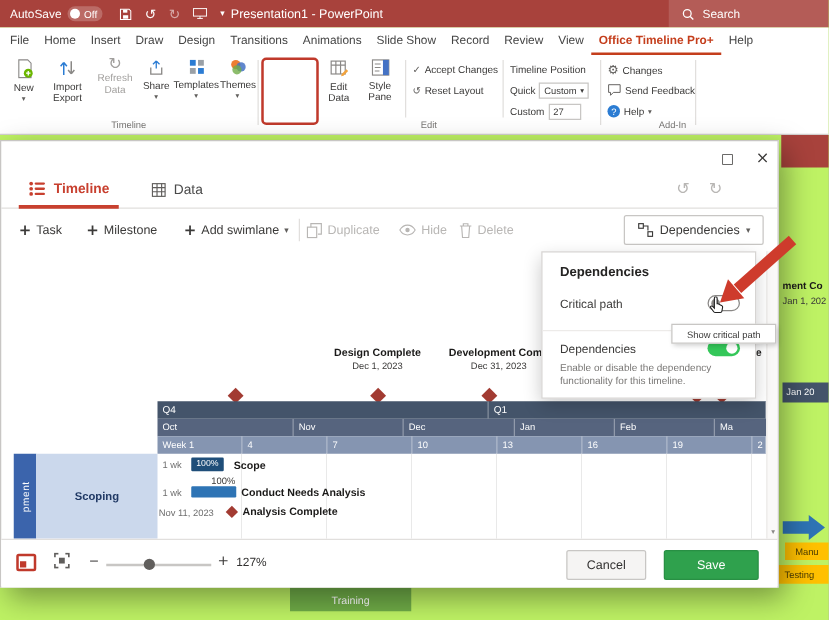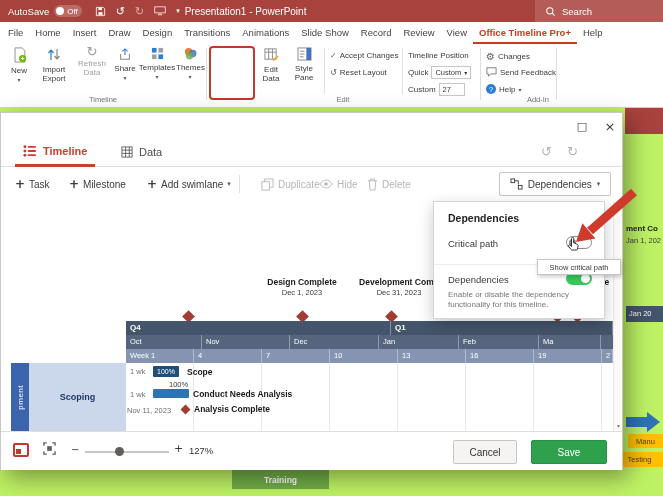--- a/index.html
+++ b/index.html
@@ -31,41 +31,41 @@
   .chev{font-size:6px;color:#605E5C;display:block}
   .gdiv{position:absolute;top:4px;height:52px;width:1px;background:#E1DFDD}
   .glabel{position:absolute;top:51px;font-size:7.5px;color:#797775;text-align:center;width:60px}
   .rsm{position:absolute;font-size:8px;color:#3B3A39;display:flex;align-items:center;gap:3px;white-space:nowrap}
   .selbox{border:1px solid #C8C6C4;background:#fff;font-size:7.5px;height:13px;display:inline-flex;align-items:center;padding:0 3px;gap:3px;color:#3B3A39}
   .callout{position:absolute;border:2px solid #C0392B;border-radius:4px;pointer-events:none}
 
   
   .frag-band{background:#44546A;color:#fff;font-size:7.5px;line-height:16px;padding-left:3px;overflow:hidden}
   .tag{background:#FFC000;color:#4A3B00;font-size:7.5px;display:flex;align-items:center;justify-content:center;overflow:hidden}
-  .training{background:#6FAC47;color:#fff;font-size:8.5px;font-weight:bold;display:flex;align-items:center;justify-content:center}
+  .training{background:#6FAC47;color:#fff;font-size:8.5px;font-weight:normal;display:flex;align-items:center;justify-content:center}
 
   
   .modal{position:absolute;left:0;top:112px;width:623px;height:358px;background:#fff;border:1px solid #C8C6C4;box-shadow:6px 8px 22px rgba(0,0,0,.38)}
   .winbtn{position:absolute;width:22px;height:18px;text-align:center;line-height:18px;font-size:11px;color:#3B3A39}
   .mtabs{position:absolute;left:0;top:24px;width:100%;height:30px;border-bottom:1px solid #E1DFDD}
   .mtab{position:absolute;top:0;height:30px;display:flex;align-items:center;gap:6px;font-size:11px;color:#4A4A4A}
   .mtab.active{color:#C8402F;font-weight:bold;border-bottom:3px solid #C8402F}
   .mtool{position:absolute;left:0;top:54px;width:100%;height:34px}
   .titem{position:absolute;top:0;height:34px;display:flex;align-items:center;gap:4px;font-size:10px;color:#3B3A39;white-space:nowrap}
   .titem.disabled{color:#B8B6B4}
   .titem .plus{font-size:12px;font-weight:bold;color:#3B3A39}
   .depbtn{position:absolute;left:498px;top:5px;width:112px;height:24px;border:1px solid #C8C6C4;border-radius:2px;display:flex;align-items:center;justify-content:center;gap:5px;font-size:10px;color:#3B3A39;background:#fff}
 
   
   .mst{position:absolute;width:120px;text-align:center;font-weight:bold;font-size:8.5px;color:#1B1A19;white-space:nowrap}
   .msd{display:block;font-weight:normal;font-size:7.5px;color:#3B3A39;margin-top:1px}
   .dia{position:absolute;width:9px;height:9px;background:#A23B32;transform:rotate(45deg)}
   .bandrow{position:absolute;left:125px;width:487px;height:14px;display:flex;overflow:hidden}
   .bcell{height:14px;line-height:14px;padding-left:4px;border-right:1px solid rgba(255,255,255,.35);font-size:7.5px;color:#fff;white-space:nowrap;overflow:hidden;flex:none}
-  .q{font-weight:bold;font-size:8px}
+  .q{font-weight:normal;font-size:8px}
   .lane-side{position:absolute;left:10px;top:250px;width:18px;height:68px;background:#3B64AC;display:flex;align-items:center;justify-content:center}
   .vtext{writing-mode:vertical-rl;transform:rotate(180deg);color:#fff;font-size:8px;letter-spacing:.5px}
   .lane{position:absolute;left:28px;top:250px;width:97px;height:68px;background:#CBD8EC;display:flex;align-items:center;justify-content:center;font-size:9px;font-weight:bold;color:#1F3864}
   .taskarea{position:absolute;left:125px;top:250px;width:487px;height:68px;background:
     repeating-linear-gradient(90deg,transparent 0 67px,#E9E9E9 67px 68px)}
   .tsm{position:absolute;font-size:7.5px;color:#6E6E6E;white-space:nowrap}
   .tname{position:absolute;font-size:8.5px;font-weight:bold;color:#1B1A19;white-space:nowrap}
   .chip{position:absolute;background:#1F4E79;color:#fff;font-size:7px;line-height:11px;height:11px;padding:0 4px;border-radius:1px}
   .tbar{position:absolute;background:#2E74B5;height:9px;border-radius:1px}
   .minidia{position:absolute;width:7px;height:7px;background:#A23B32;transform:rotate(45deg)}
@@ -339,21 +339,21 @@
       <div class="titem" style="left:68px">
         <span class="plus glyph">+</span>
         <span>Milestone</span>
       </div>
       <div class="titem" style="left:146px">
         <span class="plus glyph">+</span>
         <span>Add swimlane</span>
         <span class="glyph" style="font-size:7px;color:#605E5C">▾</span>
       </div>
       <div class="a" style="left:238px;top:8px;width:1px;height:18px;background:#E1DFDD"></div>
-      <div class="titem disabled" style="left:260px">
+      <div class="titem disabled" style="left:244px">
         <span class="ic">
             <svg width="13" height="13" viewBox="0 0 14 14">
               <rect x="1" y="4" width="8" height="9" fill="none" stroke="#B8B6B4"></rect>
               <path d="M4 4V1h9v9h-3" fill="none" stroke="#B8B6B4"></path>
             </svg>
           </span>
         <span>Duplicate</span>
       </div>
       <div class="titem disabled" style="left:318px">
         <span class="ic">
@@ -399,21 +399,21 @@
     <div class="dia" style="left:297px;top:199px"></div>
     <div class="dia" style="left:386px;top:199px"></div>
     <div class="dia" style="left:552px;top:199px"></div>
     <div class="dia" style="left:572px;top:199px"></div>
 
     <div class="bandrow" style="top:208px;background:#44546A">
       <div class="bcell q" style="width:265px">Q4</div>
       <div class="bcell q" style="width:222px">Q1</div>
     </div>
     <div class="bandrow" style="top:222px;background:#56647E">
-      <div class="bcell" style="width:76px">Oct</div>
+      <div class="bcell" style="width:109px">Oct</div>
       <div class="bcell" style="width:88px">Nov</div>
       <div class="bcell" style="width:89px">Dec</div>
       <div class="bcell" style="width:80px">Jan</div>
       <div class="bcell" style="width:80px">Feb</div>
       <div class="bcell" style="width:62px">Ma</div>
     </div>
     <div class="bandrow" style="top:236px;background:#8595B1">
       <div class="bcell" style="width:68px">Week 1</div>
       <div class="bcell" style="width:68px">4</div>
       <div class="bcell" style="width:68px">7</div>

